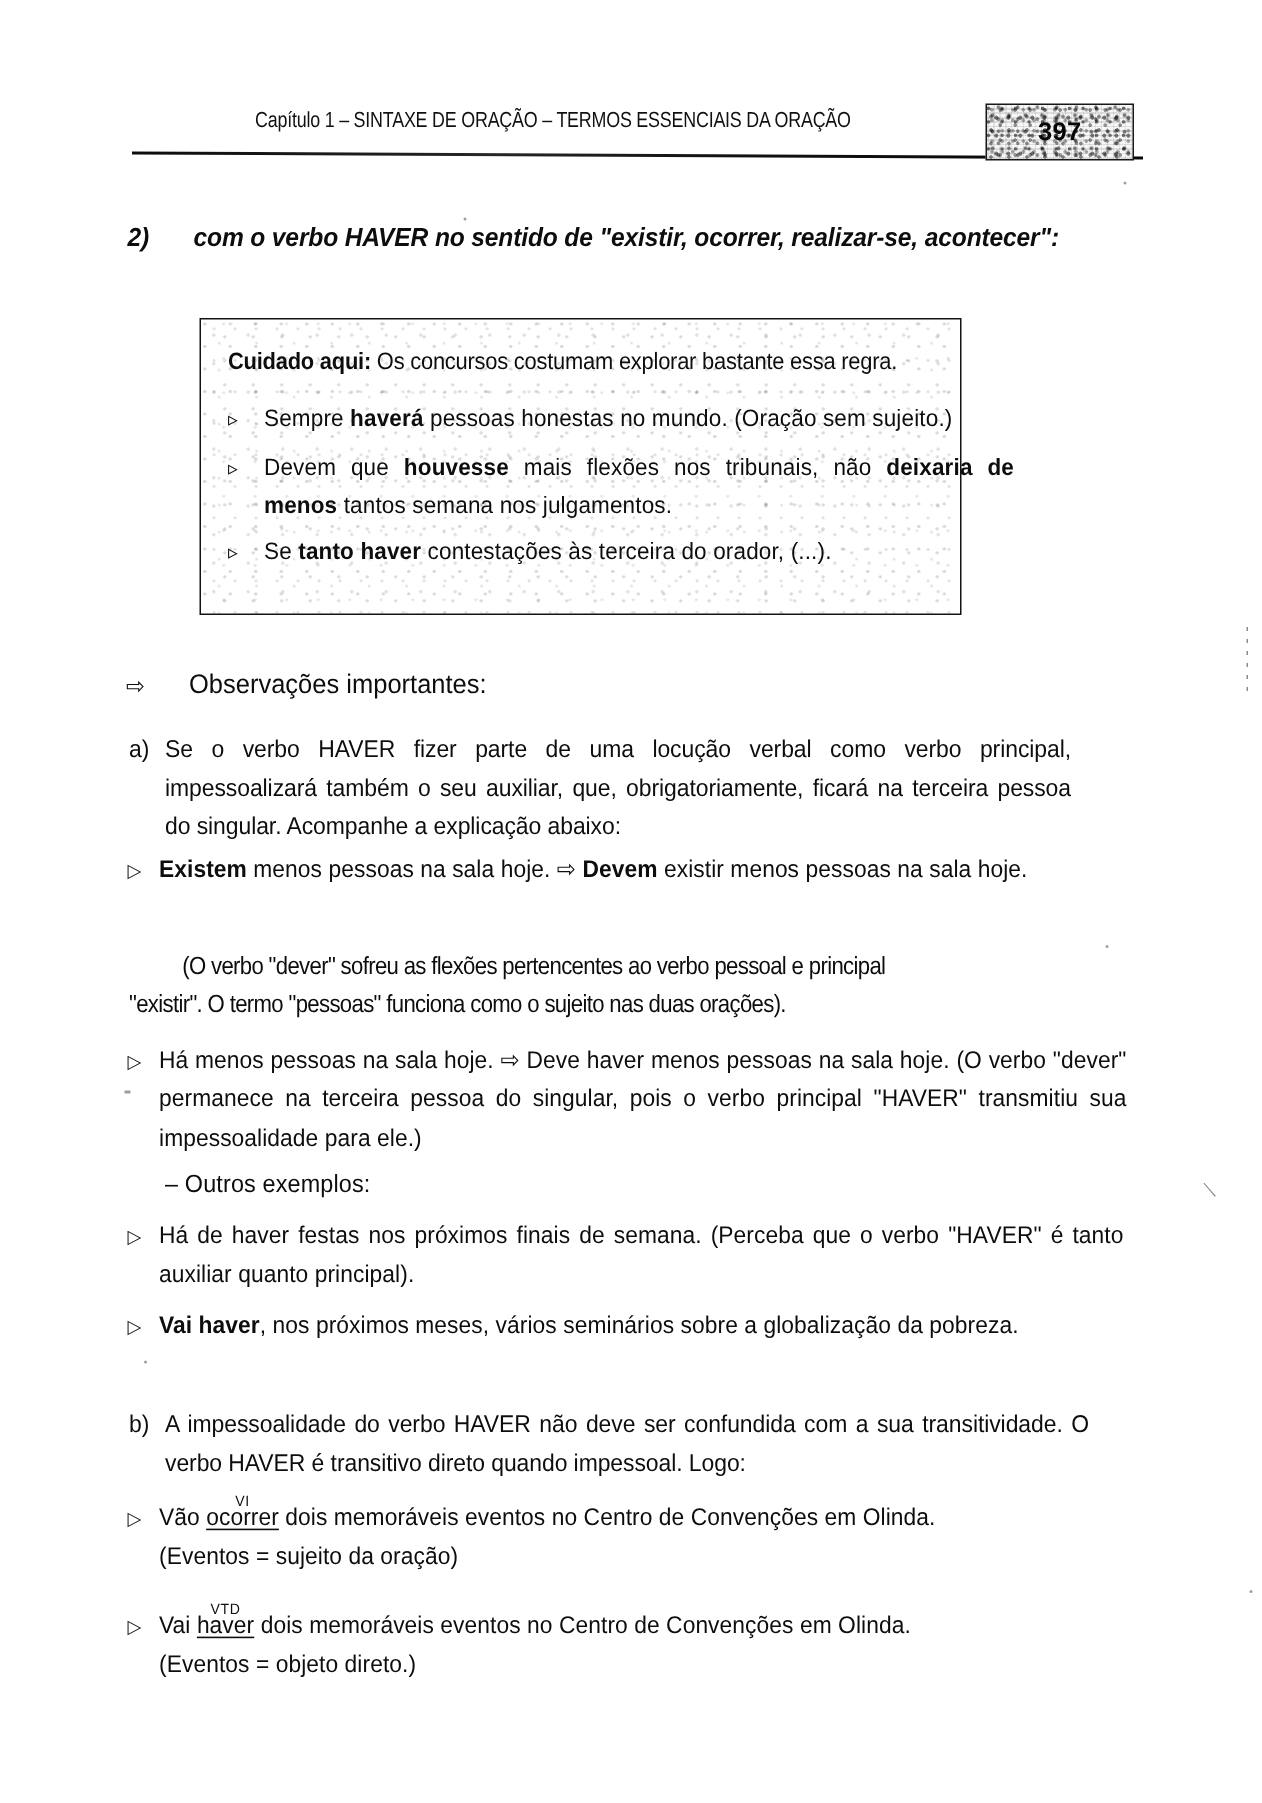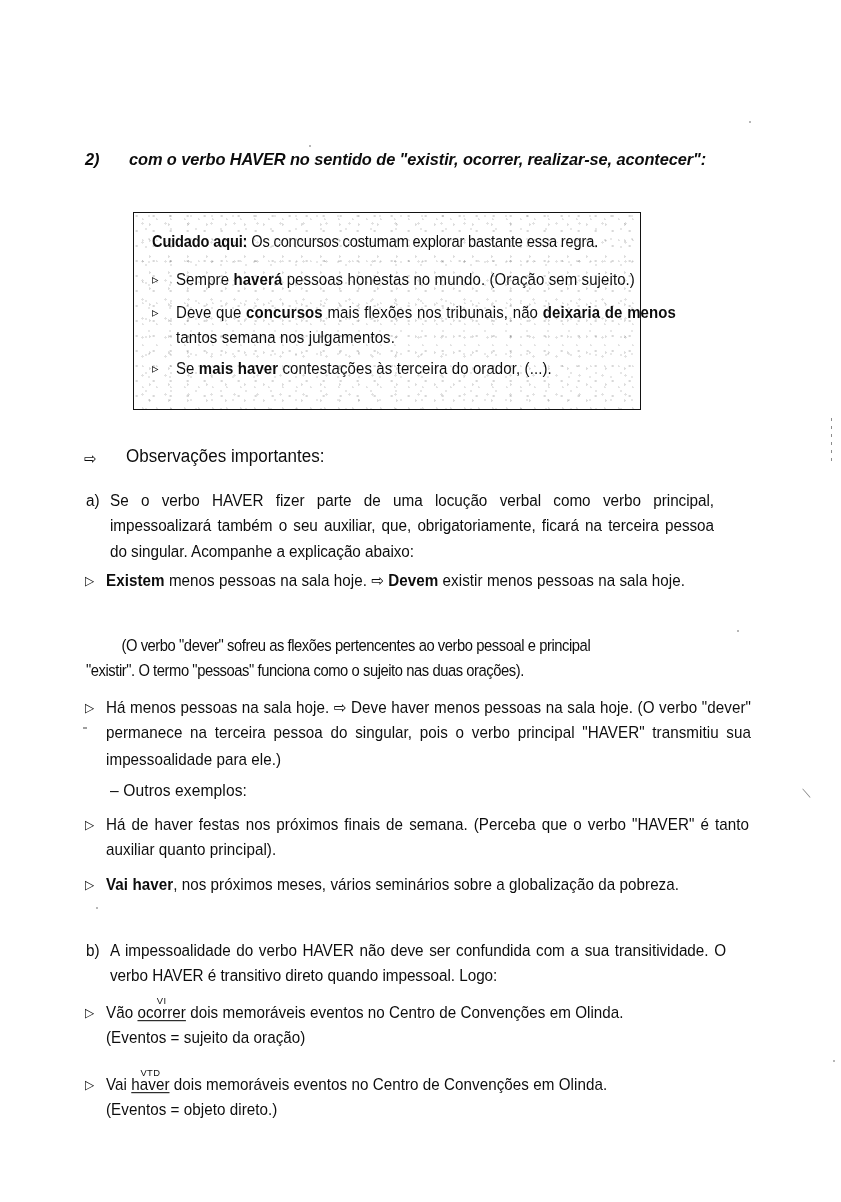--- a/index.html
+++ b/index.html
@@ -305,20 +305,27 @@
     pointer-events: none;
     color: rgba(0,0,0,.5);
     font-size: 11px;
   }
 </style>
 </head>
 <body>
 
 <div class="page">
 
+  <div class="header">
+    <div class="header-title">Capítulo 1 – SINTAXE DE ORAÇÃO – TERMOS ESSENCIAIS DA ORAÇÃO</div>
+    <div class="header-rule"></div>
+    <div class="page-badge">
+      <div class="page-number">397</div>
+    </div>
+  </div>
 
   <div class="content">
 
     <div class="heading2">
       <span class="marker">2)</span>
       <span class="htext">com o verbo HAVER no sentido de "existir, ocorrer, realizar-se, acontecer":</span>
     </div>
 
     <div class="callout">
       <div class="callout-inner">
@@ -331,28 +338,28 @@
           <div class="cli">
             <span class="bullet">▹</span>
             <span class="justified">
               <span>Sempre </span><b>haverá</b><span> pessoas honestas no mundo. (Oração sem sujeito.)</span>
             </span>
           </div>
 
           <div class="cli">
             <span class="bullet">▹</span>
             <span class="justified">
-              <span>Deve que </span><b>concursos</b><span> mais flexões nos tribunais, não </span><b>deixaria de menos</b><span> tantos semana nos julgamentos.</span>
+              <span>Devem que </span><b>houvesse</b><span> mais flexões nos tribunais, não </span><b>deixaria de menos</b><span> tantos semana nos julgamentos.</span>
             </span>
           </div>
 
           <div class="cli">
             <span class="bullet">▹</span>
             <span class="justified">
-              <span>Se </span><b>mais haver</b><span> contestações às terceira do orador, (...).</span>
+              <span>Se </span><b>tanto haver</b><span> contestações às terceira do orador, (...).</span>
             </span>
           </div>
 
         </div>
       </div>
     </div>
 
     <div class="obs">
       <span class="arrow">⇨</span>
       <span class="obs-label">Observações importantes:</span>

